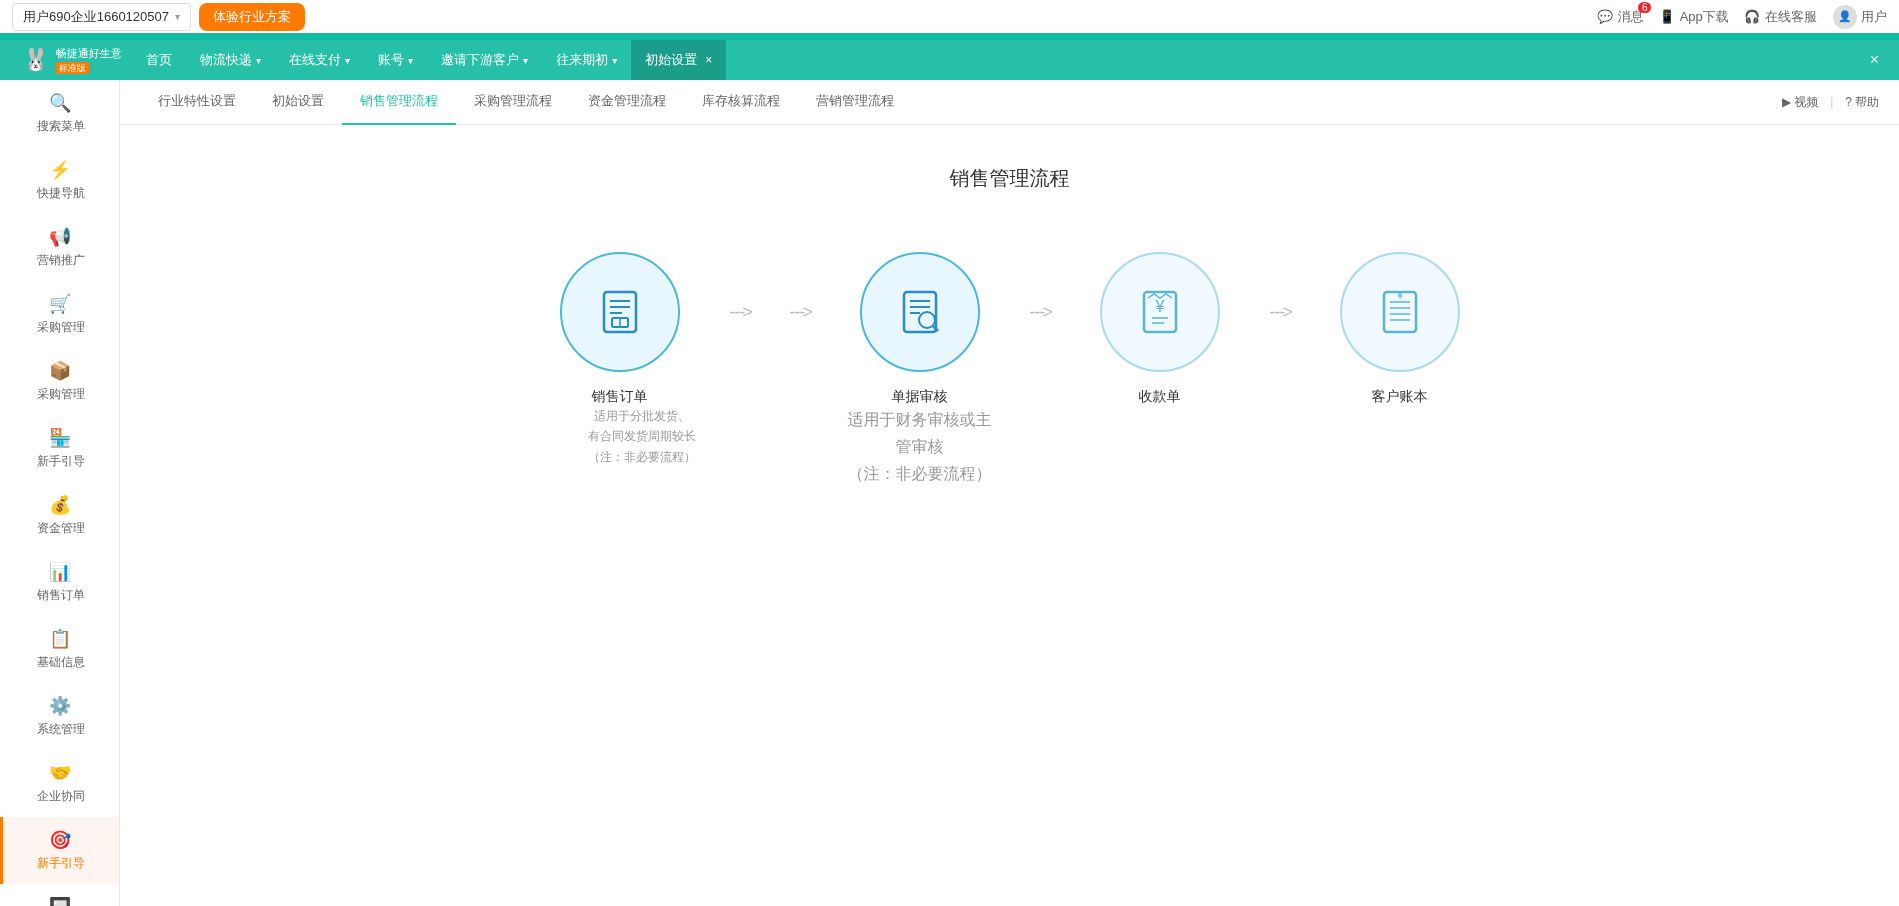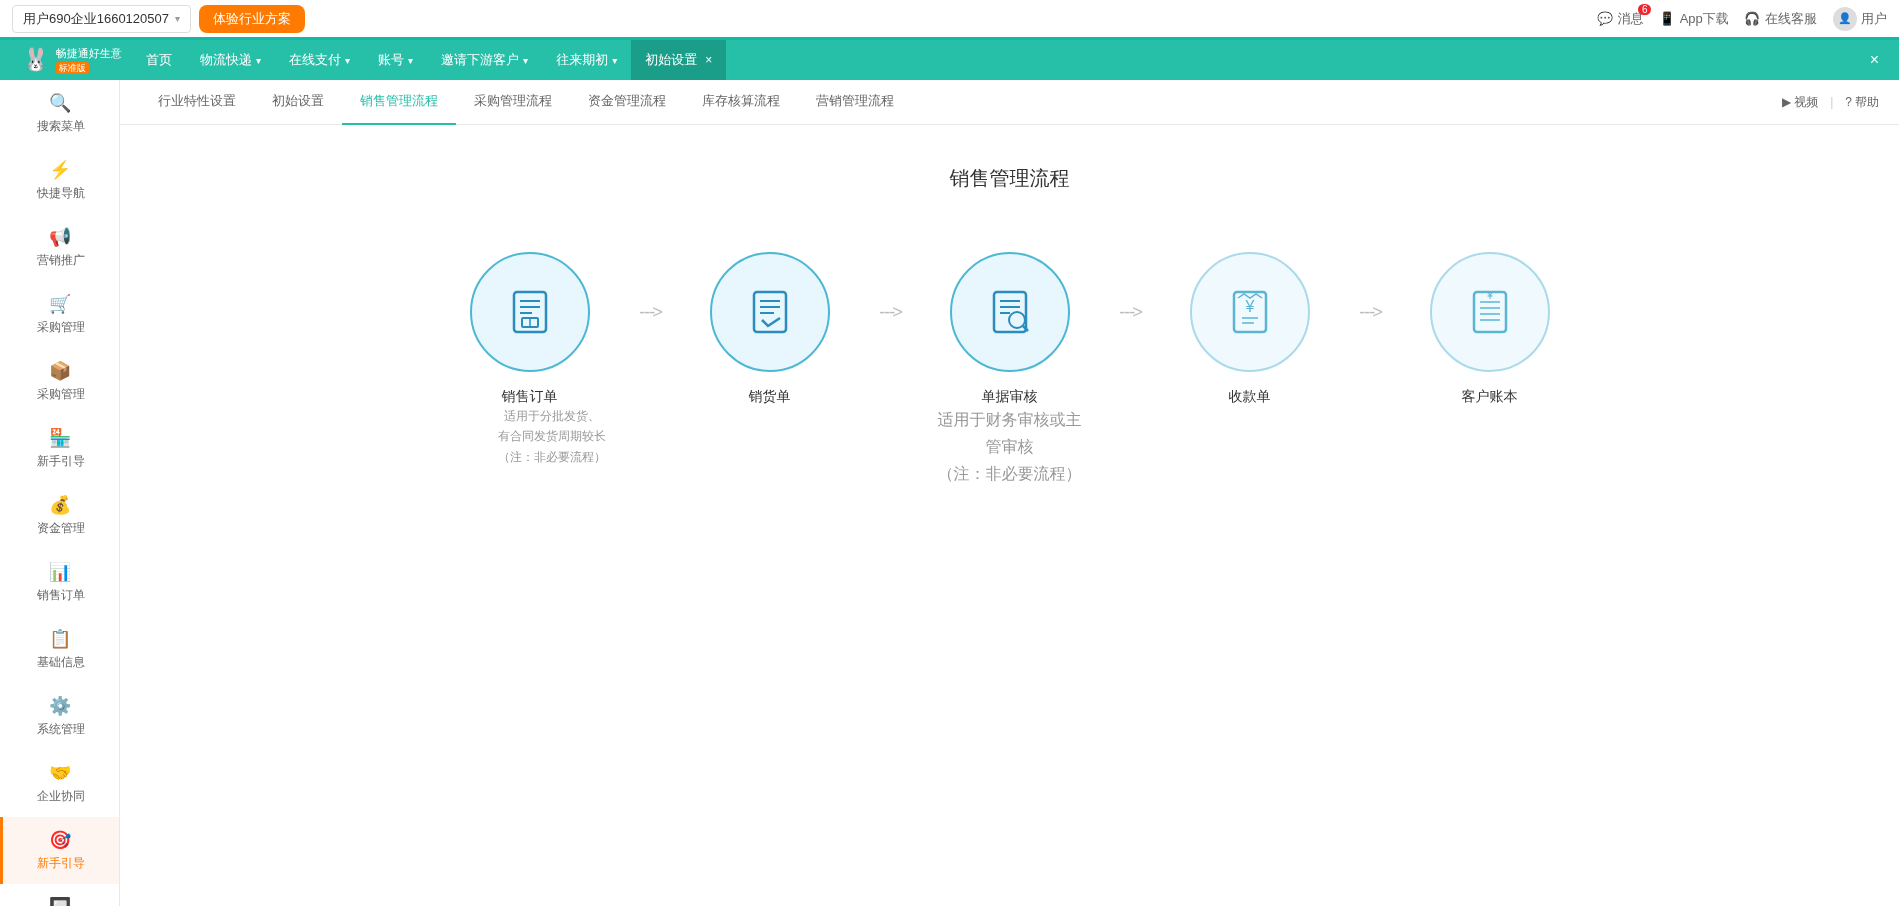--- a/index.html
+++ b/index.html
@@ -1,19 +1,19 @@
 <!DOCTYPE html>
 <html><head>
   <meta charset="utf-8">
   <style>
     * { box-sizing: border-box; margin: 0; padding: 0; }
     body { font-family: "Microsoft YaHei", "PingFang SC", sans-serif; font-size: 13px; background: #f5f5f5; color: #333; height: 906px; overflow: hidden; }
 
     
-    .top-bar { height: 40px; background: #fff; display: flex; align-items: center; justify-content: space-between; padding: 0 12px; border-bottom: 3px solid #14b8a6; }
+    .top-bar { height: 40px; background: #fff; display: flex; align-items: center; justify-content: space-between; padding: 0 12px; border-bottom: 7px solid #14b8a6; }
     .top-bar-left { display: flex; align-items: center; gap: 8px; }
     .user-selector { display: flex; align-items: center; gap: 6px; border: 1px solid #ddd; border-radius: 4px; padding: 4px 10px; cursor: pointer; font-size: 13px; color: #333; background: #fff; }
     .user-selector .arrow { color: #999; font-size: 10px; }
     .trial-btn { background: #ff7a00; color: #fff; border: none; border-radius: 8px; padding: 5px 14px; cursor: pointer; font-size: 13px; }
     .top-bar-right { display: flex; align-items: center; gap: 16px; font-size: 13px; color: #666; }
     .top-bar-right .icon-item { display: flex; align-items: center; gap: 4px; cursor: pointer; position: relative; }
     .badge { background: #f5222d; color: #fff; border-radius: 8px; font-size: 10px; padding: 0 4px; position: absolute; top: -6px; right: -8px; }
     .avatar-circle { width: 24px; height: 24px; border-radius: 50%; background: #ddd; display: flex; align-items: center; justify-content: center; font-size: 11px; color: #666; }
 
     
@@ -244,33 +244,20 @@
               <rect x="18" y="32" width="16" height="9" rx="1" fill="none" stroke="#2b8cbe" stroke-width="2"></rect>
               <line x1="26" y1="32" x2="26" y2="41" stroke="#2b8cbe" stroke-width="1.5"></line>
             </svg>
           </div>
           <div class="flow-label">销售订单</div>
           <div class="flow-desc" style="font-size:12px;color:#999;text-align:center;line-height:1.7;margin-left:45px;">适用于分批发货、<br>有合同发货周期较长<br>（注：非必要流程）</div>
         </div>
 
         <div class="flow-arrow" style="color:#bbb;font-size:18px;letter-spacing:-3px;padding-top:50px;">- - -&gt;</div>
 
-        <div class="flow-step">
-          <div class="flow-circle">
-            <svg class="circle-svg" viewBox="0 0 52 52">
-              <rect x="10" y="6" width="32" height="40" rx="3" fill="none" stroke="#2b8cbe" stroke-width="2.5"></rect>
-              <line x1="16" y1="15" x2="36" y2="15" stroke="#2b8cbe" stroke-width="2"></line>
-              <line x1="16" y1="21" x2="36" y2="21" stroke="#2b8cbe" stroke-width="2"></line>
-              <line x1="16" y1="27" x2="30" y2="27" stroke="#2b8cbe" stroke-width="2"></line>
-              <path d="M18 34 L24 40 L36 32" fill="none" stroke="#2b8cbe" stroke-width="2.5"></path>
-            </svg>
-          </div>
-          <div class="flow-label">销货单</div>
-          <div class="flow-desc"></div>
-        </div>
 
         <div class="flow-arrow" style="color:#bbb;font-size:18px;letter-spacing:-3px;padding-top:50px;">- - -&gt;</div>
 
         <div class="flow-step">
           <div class="flow-circle">
             <svg class="circle-svg" viewBox="0 0 52 52">
               <rect x="10" y="6" width="32" height="40" rx="3" fill="none" stroke="#2b8cbe" stroke-width="2.5"></rect>
               <line x1="16" y1="15" x2="36" y2="15" stroke="#2b8cbe" stroke-width="2"></line>
               <line x1="16" y1="21" x2="36" y2="21" stroke="#2b8cbe" stroke-width="2"></line>
               <line x1="16" y1="27" x2="26" y2="27" stroke="#2b8cbe" stroke-width="2"></line>

